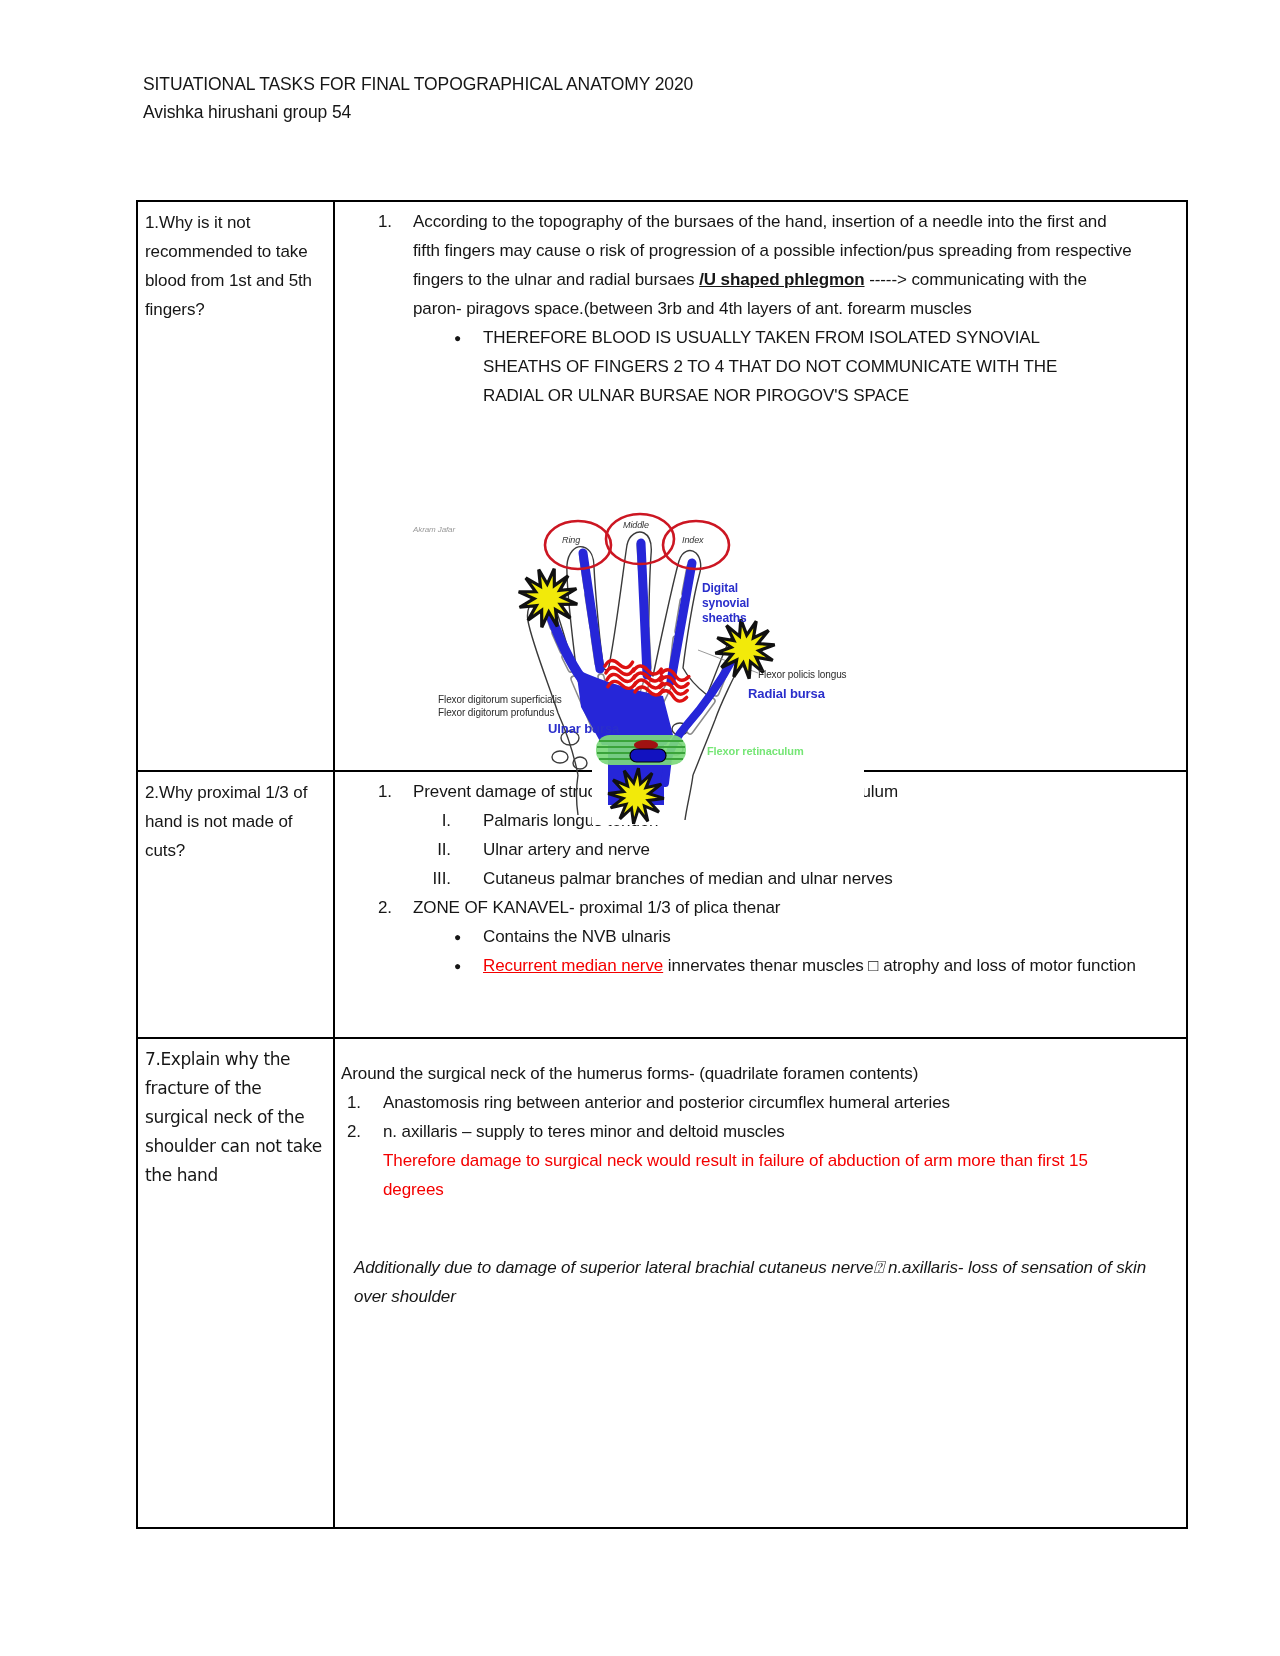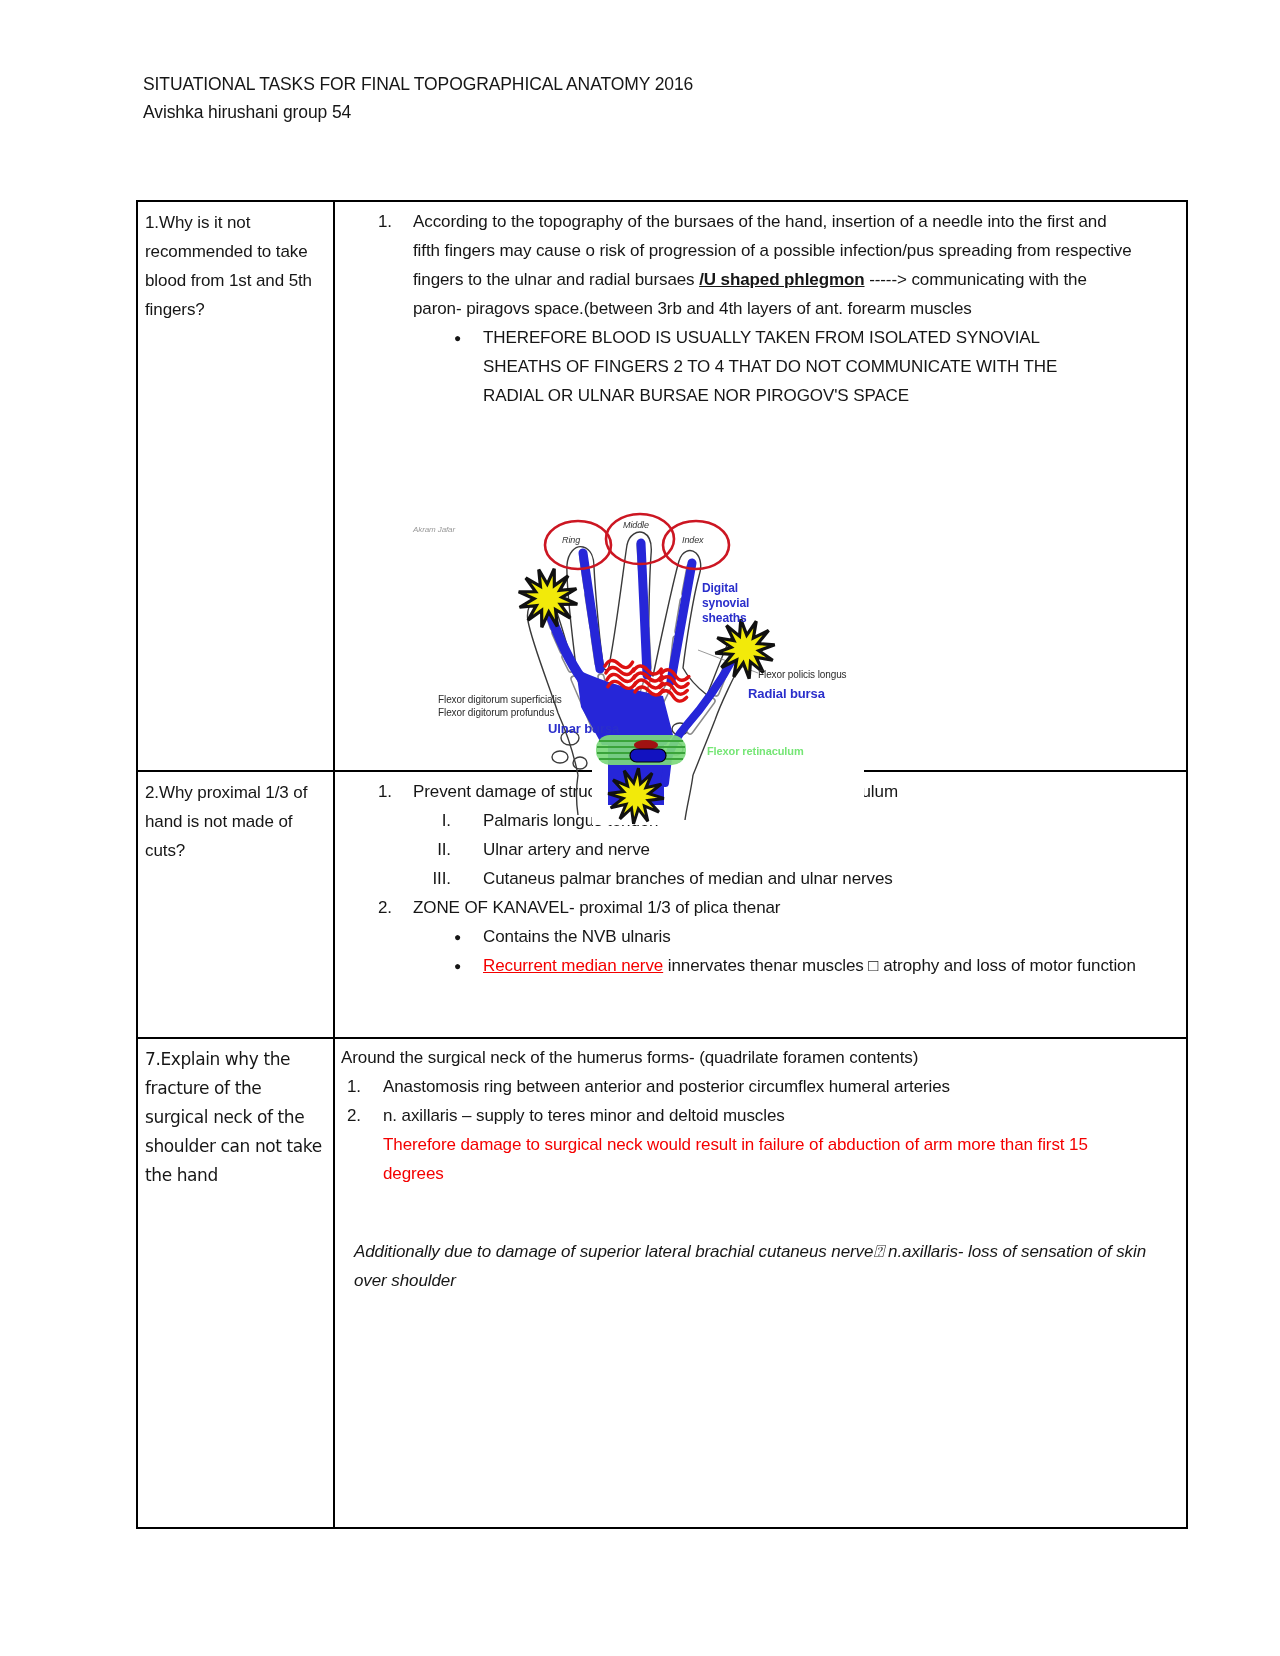--- a/index.html
+++ b/index.html
@@ -59,21 +59,21 @@
   .lbl-fdp { left:58px; top:224px; font-size:10px; color:#2b2b2b; }
   .lbl-ulnar { left:168px; top:238px; color:#2a2ecb; font-weight:bold; font-size:13px; }
   .lbl-retinaculum { left:327px; top:262px; color:#76e676; font-weight:bold; font-size:11px; }
 </style>
 </head>
 <body>
 
 <div class="page">
 
   <div class="header">
-    <div>SITUATIONAL TASKS FOR FINAL TOPOGRAPHICAL ANATOMY 2016</div>
+    <div>SITUATIONAL TASKS FOR FINAL TOPOGRAPHICAL ANATOMY 2020</div>
     <div>Avishka hirushani group 54</div>
   </div>
 
   <table class="qa-table">
 
     <tbody>
         <tr>
       <td class="qcell" style="height:570px">
         <div>1.Why is it not recommended to take blood from 1st and 5th fingers?</div>
       </td>
@@ -206,21 +206,21 @@
           </div>
         </div>
       </td>
     </tr>
 
     <tr>
       <td class="qcell q3" style="height:490px">
         <div>7.Explain why the fracture of the surgical neck of the shoulder can not take the hand</div>
       </td>
       <td class="acell">
-        <div class="cell-inner" style="padding-top:4px">
+        <div class="cell-inner" style="padding-top:20px">
           <div class="r3-intro">Around the surgical neck of the humerus forms- (quadrilate foramen contents)</div>
           <div class="li-r3">
             <span class="marker">1.</span>
             <span>Anastomosis ring between anterior and posterior circumflex humeral arteries</span>
           </div>
           <div class="li-r3">
             <span class="marker">2.</span>
             <span>n. axillaris – supply to teres minor and deltoid muscles</span>
           </div>
           <div class="red-note">Therefore damage to surgical neck would result in failure of abduction of arm more than first 15 degrees</div>

